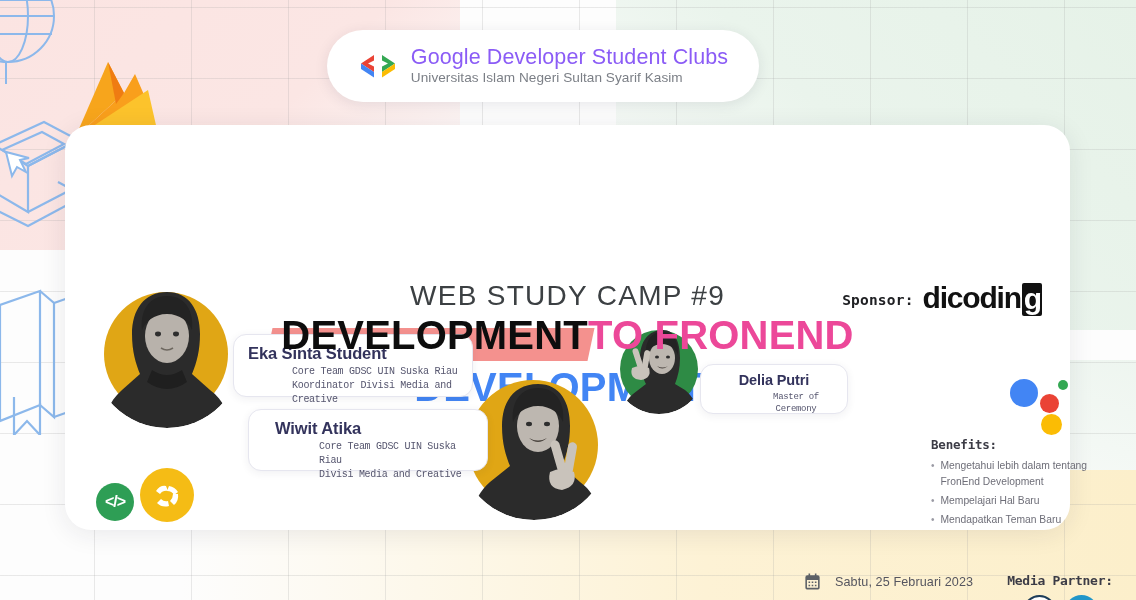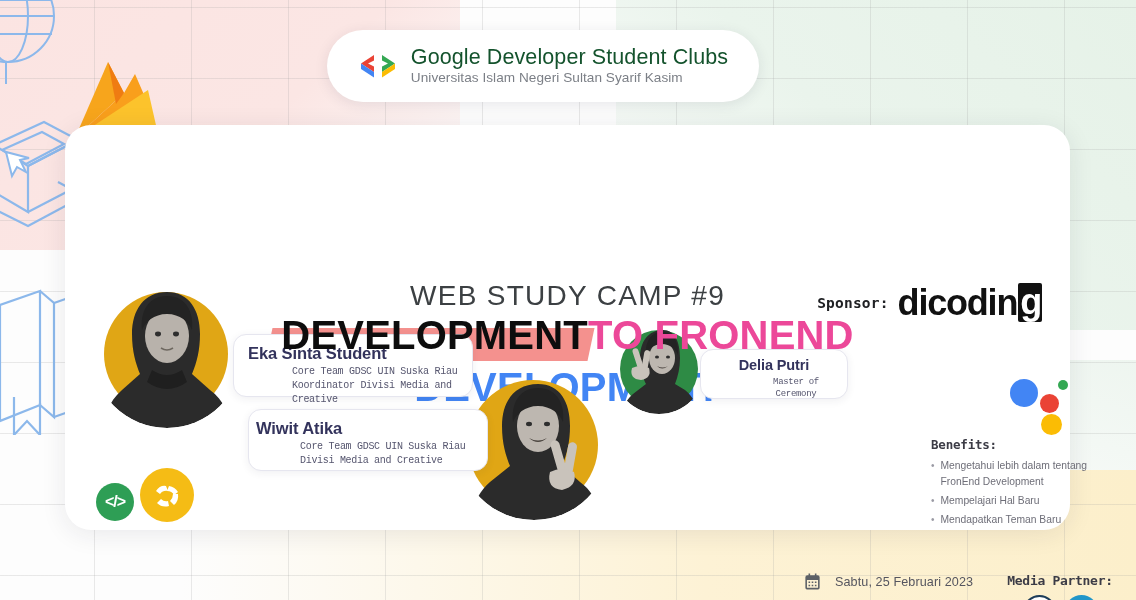--- a/index.html
+++ b/index.html
@@ -40,42 +40,42 @@
 
   
   .gdsc-pill {
     position:absolute; left:327px; top:30px; width:432px; height:72px;
     background:#fff; border-radius:36px;
     box-shadow:0 3px 14px rgba(40,40,70,.10);
     display:flex; align-items:center; justify-content:center; gap:11px;
     padding:0 20px;
   }
   .gdsc-text { display:flex; flex-direction:column; align-items:flex-start; }
-  .gdsc-title { font-size:21.5px; color:#14532d; letter-spacing:.1px; line-height:1.12; white-space:nowrap; }
+  .gdsc-title { font-size:21.5px; color:#8b5cf6; letter-spacing:.1px; line-height:1.12; white-space:nowrap; }
   .gdsc-sub { font-size:13.6px; color:#7b7f86; letter-spacing:.05px; line-height:1.25; white-space:nowrap; margin-top:1px; }
 
   
   .camp-title {
     position:absolute; left:0; top:155px; width:1005px; text-align:center;
     font-size:28px; letter-spacing:1.3px; color:#3c4043;
   }
   .title-wrap { position:absolute; left:0; top:190px; width:1005px; text-align:center; }
   .title-line1 { position:relative; display:inline-block; font-size:40px; font-weight:bold; letter-spacing:.2px; line-height:1.0; white-space:nowrap; }
   .hl-bar {
     position:absolute; left:-12px; top:13px; width:322px; height:33px;
     background:#F4918E; transform:skewX(-12deg); z-index:0;
   }
   .word-black { position:relative; z-index:1; color:#0d0d0d; }
   .word-blue  { position:relative; z-index:1; color:#ec4899; }
   .title-line2 { margin-top:12px; font-size:40px; font-weight:bold; color:#4285F4; letter-spacing:.2px; line-height:1.0; }
 
   
   .sponsor-box { position:absolute; right:28px; top:158px; display:flex; align-items:center; gap:9px; }
   .sponsor-label { font-family:"DejaVu Sans Mono", monospace; font-size:14.5px; font-weight:bold; color:#202124; letter-spacing:.2px; }
-  .dicoding-logo { display:flex; align-items:center; font-size:36px; font-weight:bold; color:#111; letter-spacing:-1.2px; line-height:1; }
+  .dicoding-logo { display:flex; font-size:30px; font-weight:bold; color:#111; letter-spacing:-1.2px; line-height:1; }
   .dico-g { background:#111; color:#fff; padding:1px 1px 2px 2px; border-radius:2px; margin-left:1px; }
 
   
   .assistant { position:absolute; left:945px; top:250px; width:64px; height:50px; }
   .assistant i { position:absolute; border-radius:50%; display:block; }
   .as-blue   { width:28px; height:28px; background:#4285F4; left:0;  top:4px; }
   .as-red    { width:19px; height:19px; background:#EA4335; left:30px; top:19px; }
   .as-green  { width:10px; height:10px; background:#34A853; left:48px; top:5px; }
   .as-yellow { width:21px; height:21px; background:#FBBC04; left:31px; top:39px; }
 
@@ -85,22 +85,22 @@
   .p2 { left:458px; top:368px; width:152px; height:152px; }
   .p3 { left:613px; top:322px; width:92px;  height:92px; }
   .disc { position:absolute; border-radius:50%; }
   .d1 { left:104px; top:292px; width:124px; height:124px; background:#E0A615; }
   .d2 { left:468px; top:380px; width:130px; height:130px; background:#E0A615; }
   .d3 { left:620px; top:330px; width:78px;  height:78px;  background:#2E8B45; }
 
   
   .spk-card { position:absolute; background:#fff; border:1px solid #e6e6ef; border-radius:13px; box-shadow:0 2px 9px rgba(40,40,70,.07); }
   .spk1 { left:233px; top:334px; width:240px; height:63px; padding:9px 14px 0 14px; }
-  .spk2 { left:248px; top:409px; width:240px; height:62px; padding:9px 14px 0 7px; }
-  .spk3 { left:700px; top:349px; width:148px; height:50px; padding:7px 10px 0 10px; text-align:center; }
+  .spk2 { left:248px; top:409px; width:240px; height:62px; padding:9px 14px 0 26px; }
+  .spk3 { left:700px; top:364px; width:148px; height:50px; padding:7px 10px 0 10px; text-align:center; }
   .spk-name { font-size:16.5px; font-weight:bold; color:#33335c; letter-spacing:-.1px; line-height:1.15; }
   .spk3 .spk-name { font-size:14.5px; }
   .spk-role { font-family:Liberation Mono, monospace; font-size:10px; color:#55556e; line-height:1.42; letter-spacing:-.3px; margin-top:2px;margin-left:44px; }
   .spk3 .spk-role { font-size:9px; }
 
   
   .benefits { position:absolute; left:866px; top:312px; width:190px; }
   .benefits-title { font-family:"DejaVu Sans Mono", monospace; font-size:12.5px; font-weight:bold; color:#3c3c46; letter-spacing:-.2px; margin-bottom:6px; }
   .benefit-item { display:flex; gap:6px; font-size:10.3px; color:#6e6e78; line-height:1.55; margin-bottom:3px; }
   .benefit-bullet { color:#9a9aa4; font-size:10px; line-height:1.55; }

